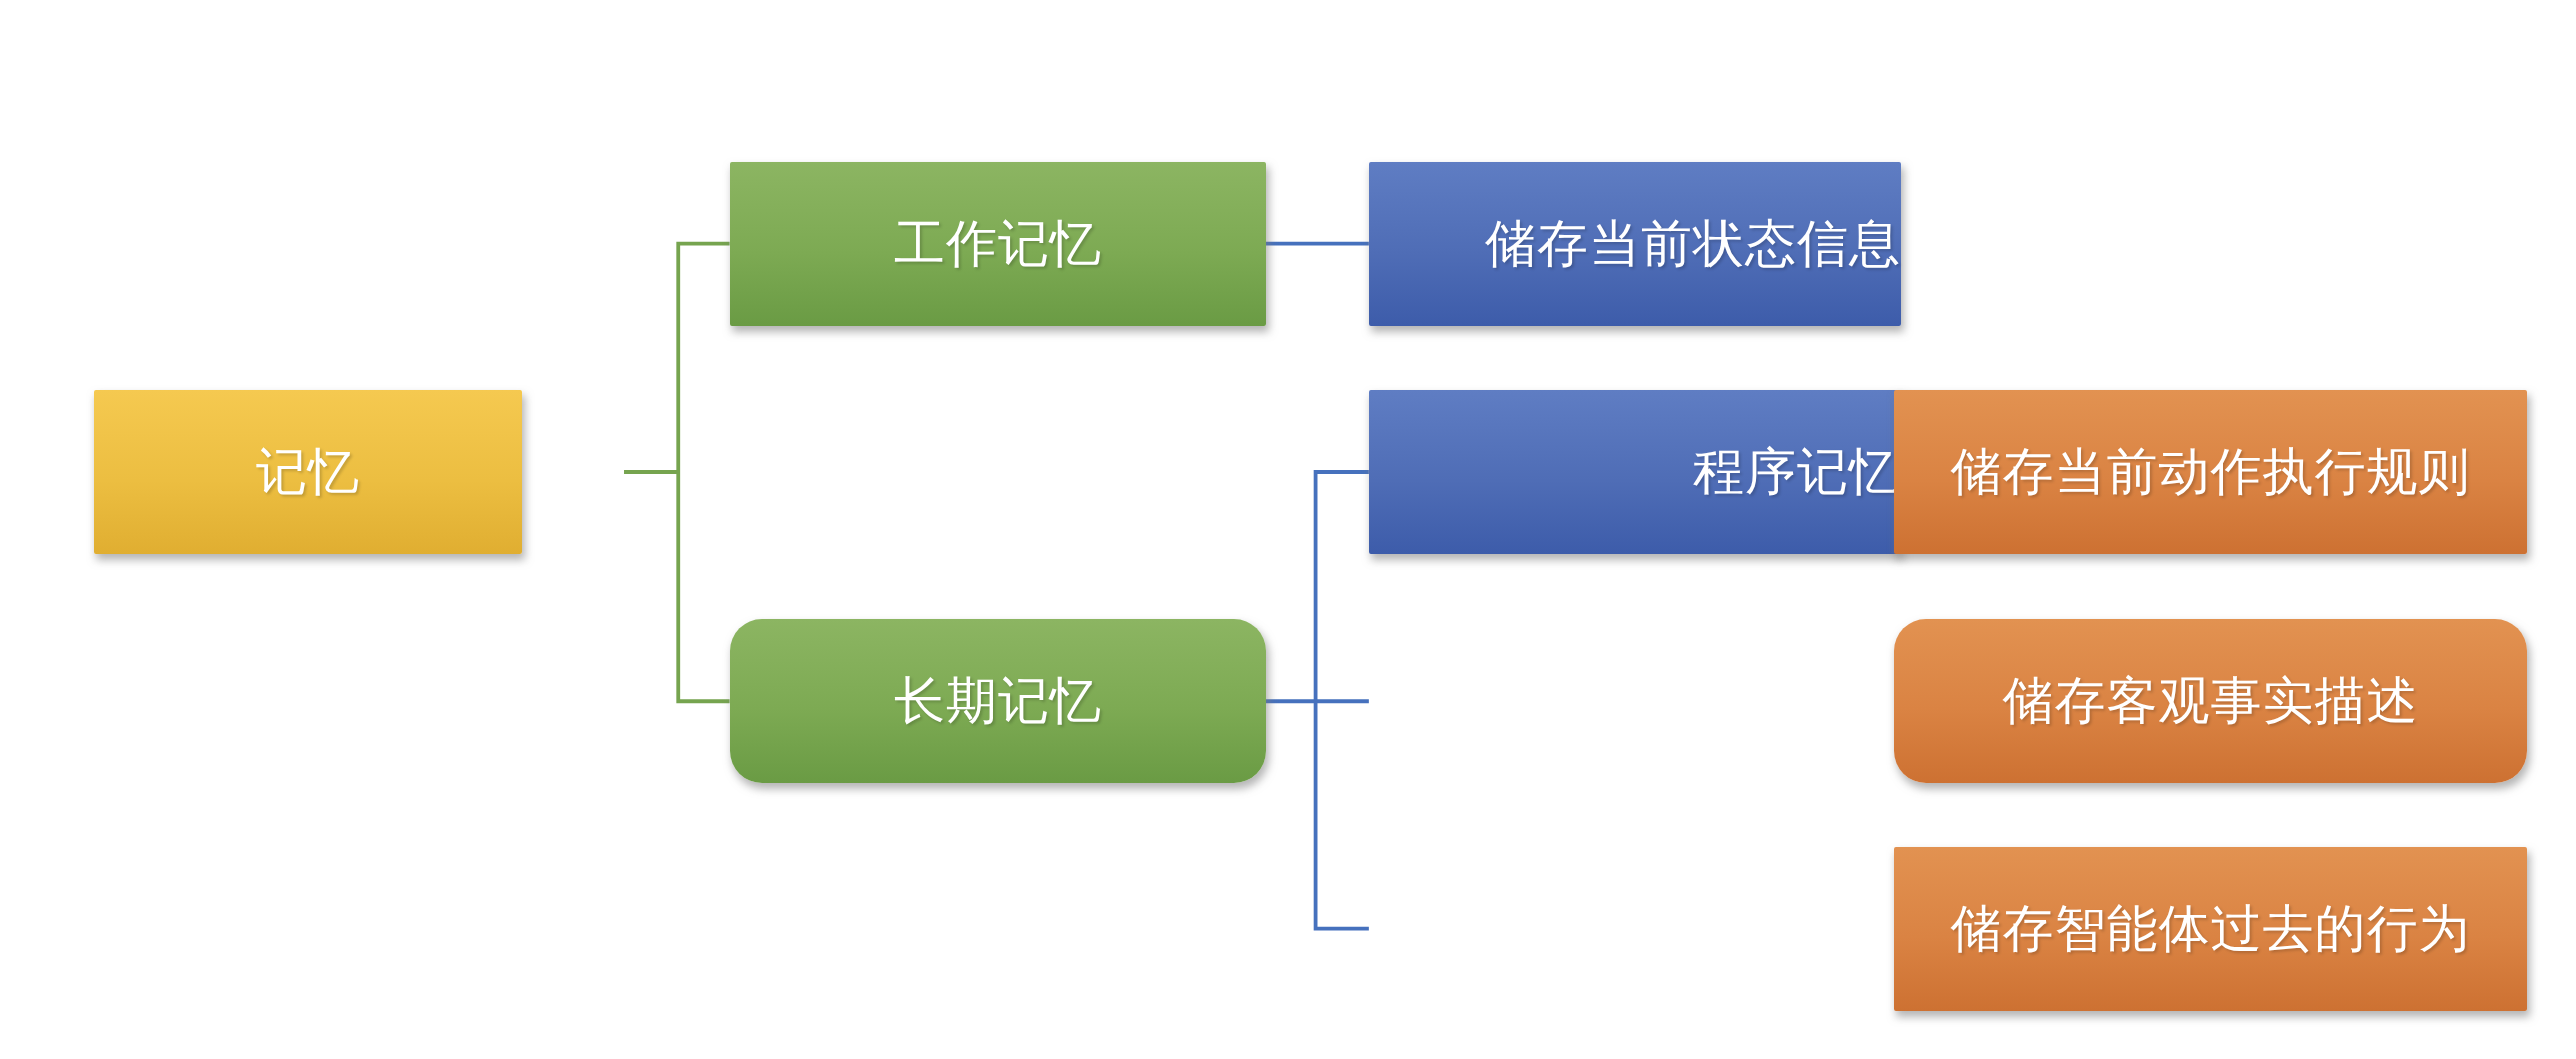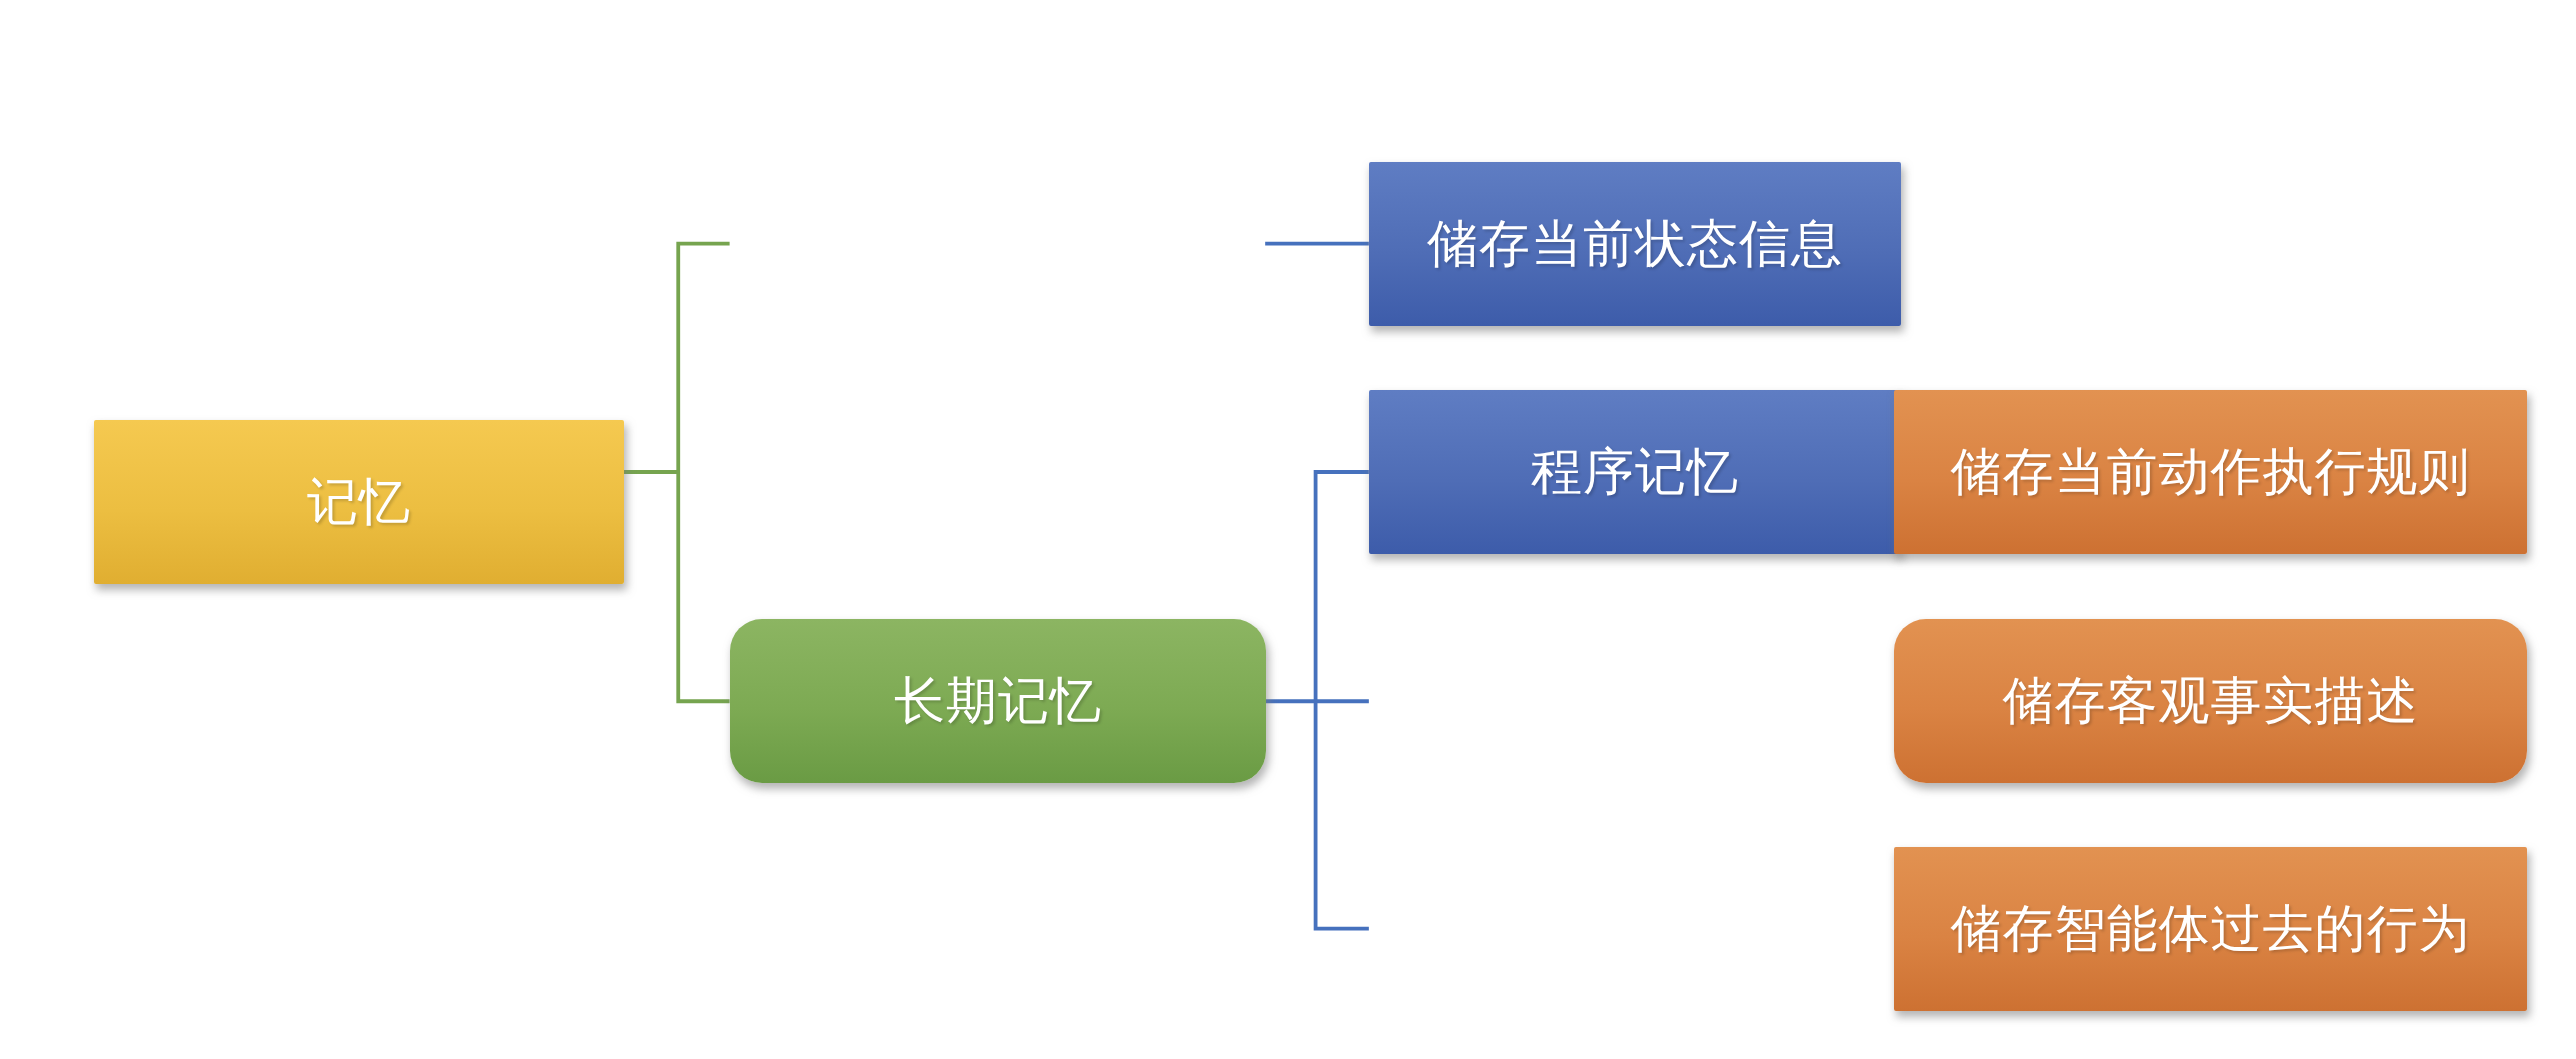--- a/index.html
+++ b/index.html
@@ -35,23 +35,23 @@
     letter-spacing: 1px;
     white-space: nowrap;
     text-shadow: 1.9px 1.9px 2.9px rgba(0,0,0,0.18);
   }
   .node--yellow { background: linear-gradient(180deg, #F5C950 0%, #ECBE41 55%, #E0AE31 100%); }
   .node--green  { background: linear-gradient(180deg, #8CB562 0%, #7DAA53 55%, #6A9B44 100%); }
   .node--blue   { background: linear-gradient(180deg, #5F7DC3 0%, #4F6DB6 55%, #3D5CAA 100%); }
   .node--orange { background: linear-gradient(180deg, #E29251 0%, #DA8343 55%, #CD7132 100%); }
 
   
-  .col-root   { left: 94px;   width: 530px; margin-top: 30px; }
+  .col-root   { left: 94px;   width: 428px; }
   .col-level1 { left: 730px;  width: 536px; }
-  .col-level2 { left: 1369px; width: 532px; }
+  .col-level2 { left: 1369px; width: 532px; justify-content: flex-end; }
   .col-level3 { left: 1894px; width: 633px; }
   
   .row-1 { top: 162px; }
   .row-2 { top: 390px; }
   .row-3 { top: 619px; border-radius: 32px; }
   .row-4 { top: 847px; }
 </style>
 </head>
 <body>
 
@@ -67,20 +67,23 @@
 
     <path d="M1998 496 H2113" stroke="#D9813B"></path>
     <path d="M1998 737 H2113" stroke="#D9813B"></path>
     <path d="M1998 976 H2113" stroke="#D9813B"></path>
   </svg>
 
   <div class="node node--yellow col-root row-2">
     <span class="node__label">记忆</span>
   </div>
 
+  <div class="node node--green col-level1 row-1">
+    <span class="node__label">工作记忆</span>
+  </div>
   <div class="node node--green col-level1 row-3">
     <span class="node__label">长期记忆</span>
   </div>
 
   <div class="node node--blue col-level2 row-1">
     <span class="node__label">储存当前状态信息</span>
   </div>
   <div class="node node--blue col-level2 row-2">
     <span class="node__label">程序记忆</span>
   </div>

